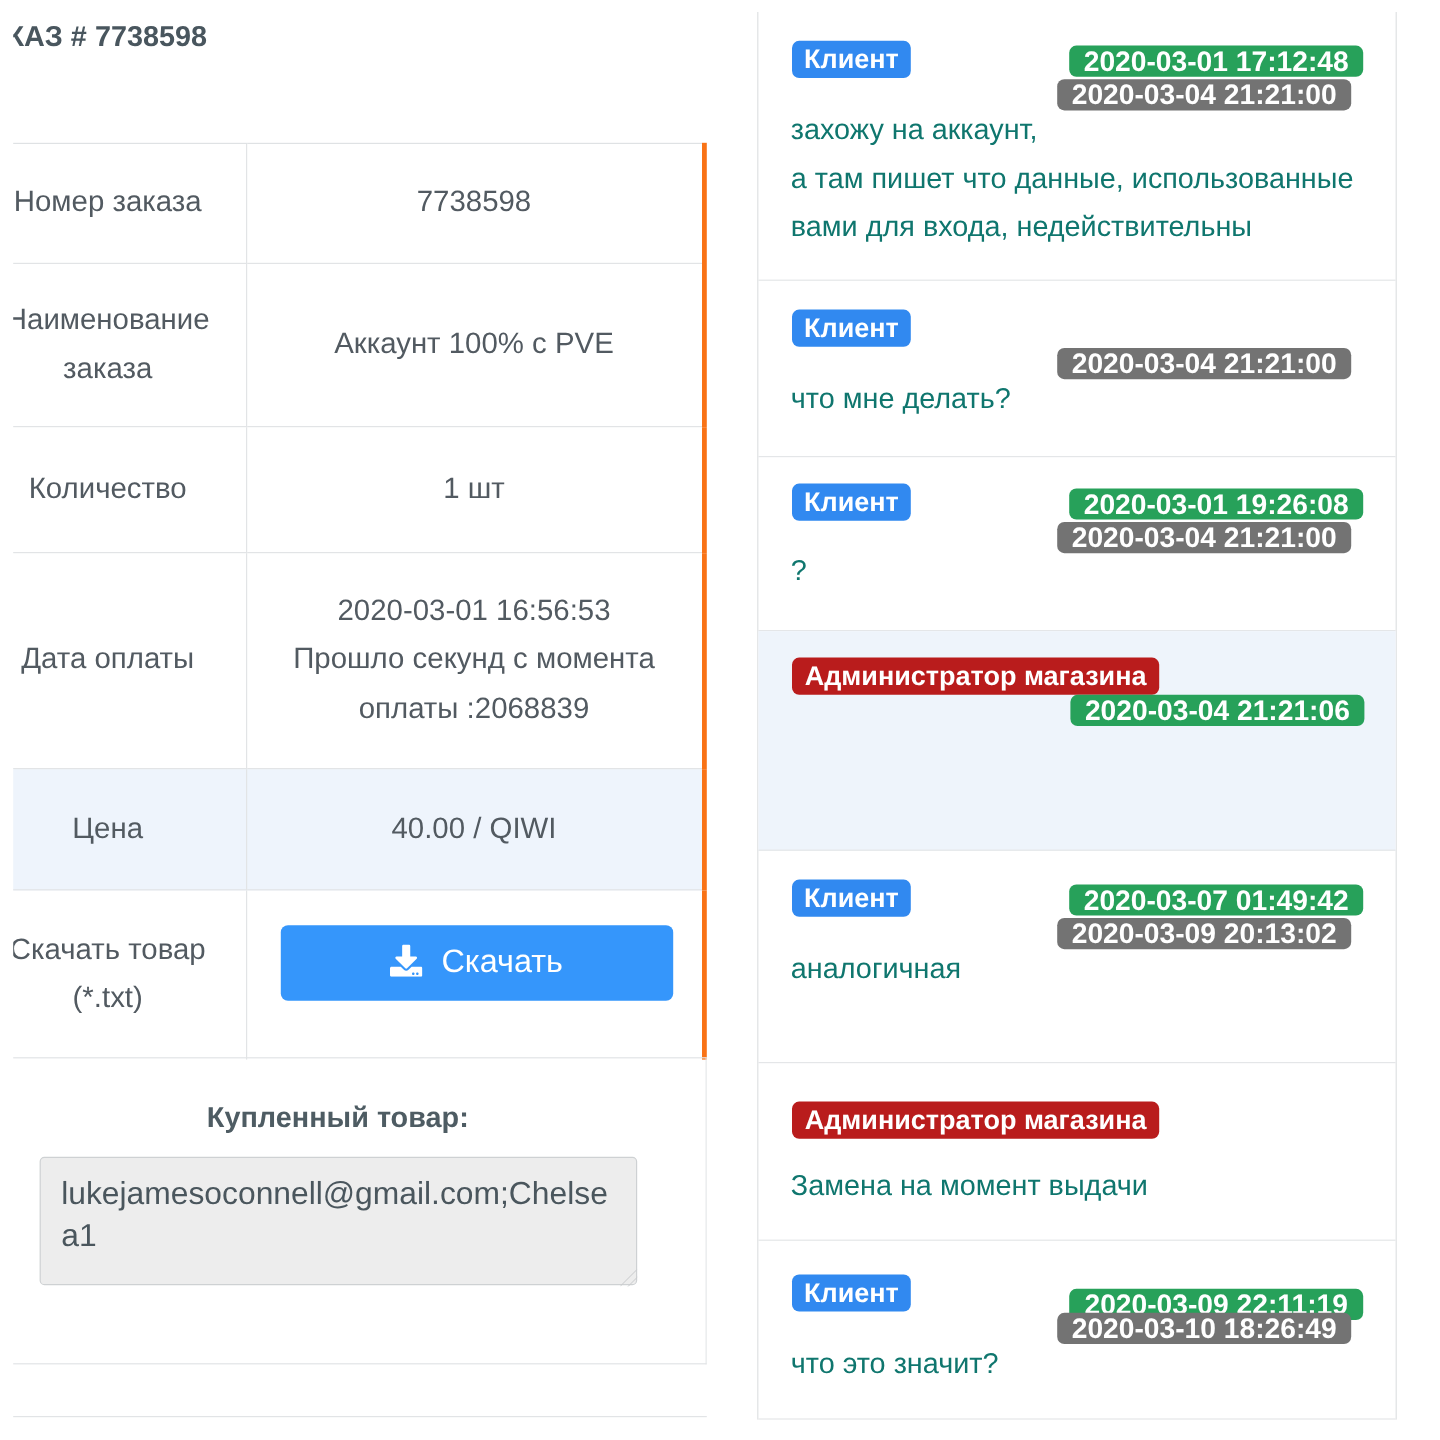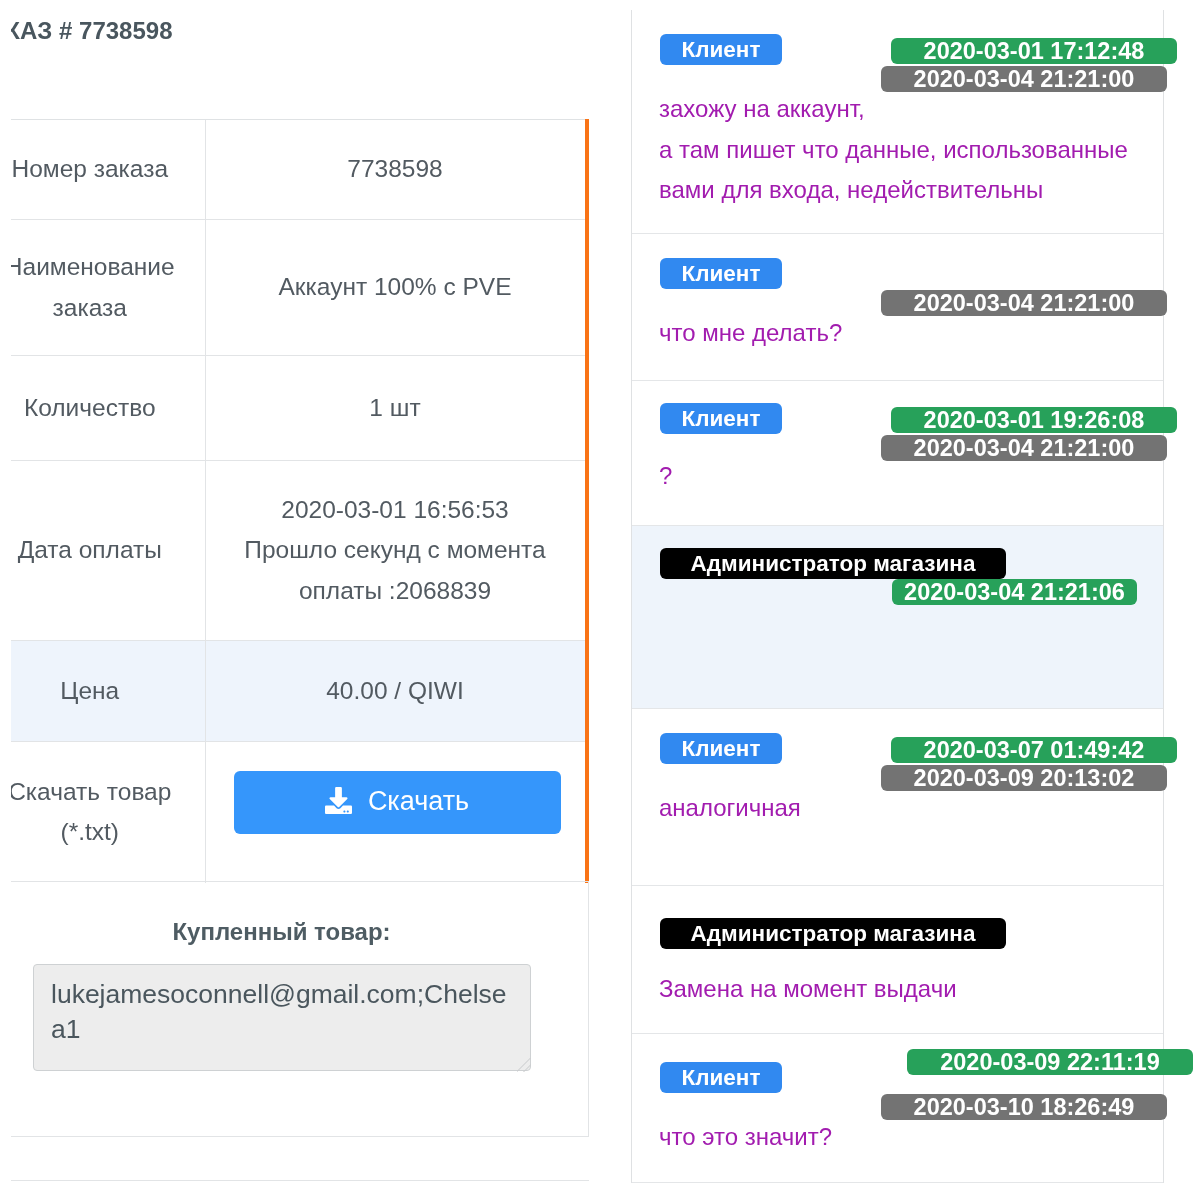--- a/index.html
+++ b/index.html
@@ -50,36 +50,36 @@
      opacity:.55;}
 
   
   .chat{position:absolute;left:631px;top:10px;width:533px;
         border-left:1px solid #dfe1e3;border-right:1px solid #dfe1e3;box-sizing:border-box;}
   .msg{position:relative;border-bottom:1px solid #e4e6e8;box-sizing:border-box;}
   .msg.admin{background:#eef4fb;}
   .badge{position:absolute;display:inline-block;border-radius:6px;color:#fff;font-weight:bold;
          white-space:nowrap;box-sizing:border-box;text-align:center;}
   .b-client,.b-admin{font-size:22.5px;line-height:31px;height:31px;top:24px;left:28px;}
-  .b-client{background:#3189f0;width:122px;}
-  .b-admin{background:#000000;width:346px;}
-  .b-green,.b-dark{font-size:23.5px;line-height:26px;height:26px;width:286px;}
+  .b-client{background:#3189f0;width:99px;}
+  .b-admin{background:#b91c1c;width:306px;}
+  .b-green,.b-dark{font-size:23.5px;line-height:26px;height:26px;width:245px;}
   .b-green{background:#27a15a;top:28px;left:259px;}
   .b-dark{background:#737373;top:56px;left:249px;}
   .msg.role-admin .b-admin{top:22px;}
   .msg.role-admin .b-green{top:53px;left:260px;width:245px;}
-  .mline{position:absolute;left:27px;font-size:24px;line-height:28px;color:#a21caf;white-space:nowrap;}
+  .mline{position:absolute;left:27px;font-size:24px;line-height:28px;color:#0f766e;white-space:nowrap;}
   .l0{top:85px;} .l1{top:125.5px;} .l2{top:166px;}
   .msg.role-admin .l0{top:119px;}
   .msg.m2 .b-client{top:22px;} .msg.m2 .b-green{top:26px;} .msg.m2 .b-dark{top:54px;}
   .msg.m2 .l0{top:81px;}
   .msg.m5 .b-admin{top:32px;}
   .msg.m5 .b-green{top:63px;}
   .msg.m5 .l0{top:89px;}
-  .msg.m6 .b-client{top:28px;} .msg.m6 .b-green{top:15px;margin-left:16px;} .msg.m6 .b-dark{top:60px;}
+  .msg.m6 .b-client{top:28px;} .msg.m6 .b-green{top:40px;} .msg.m6 .b-dark{top:60px;}
   .msg.m6 .l0{top:89px;}
 </style>
 </head>
 <body>
 
 <div class="page">
 
   <div class="left-clip">
   <div class="left-inner">
 

